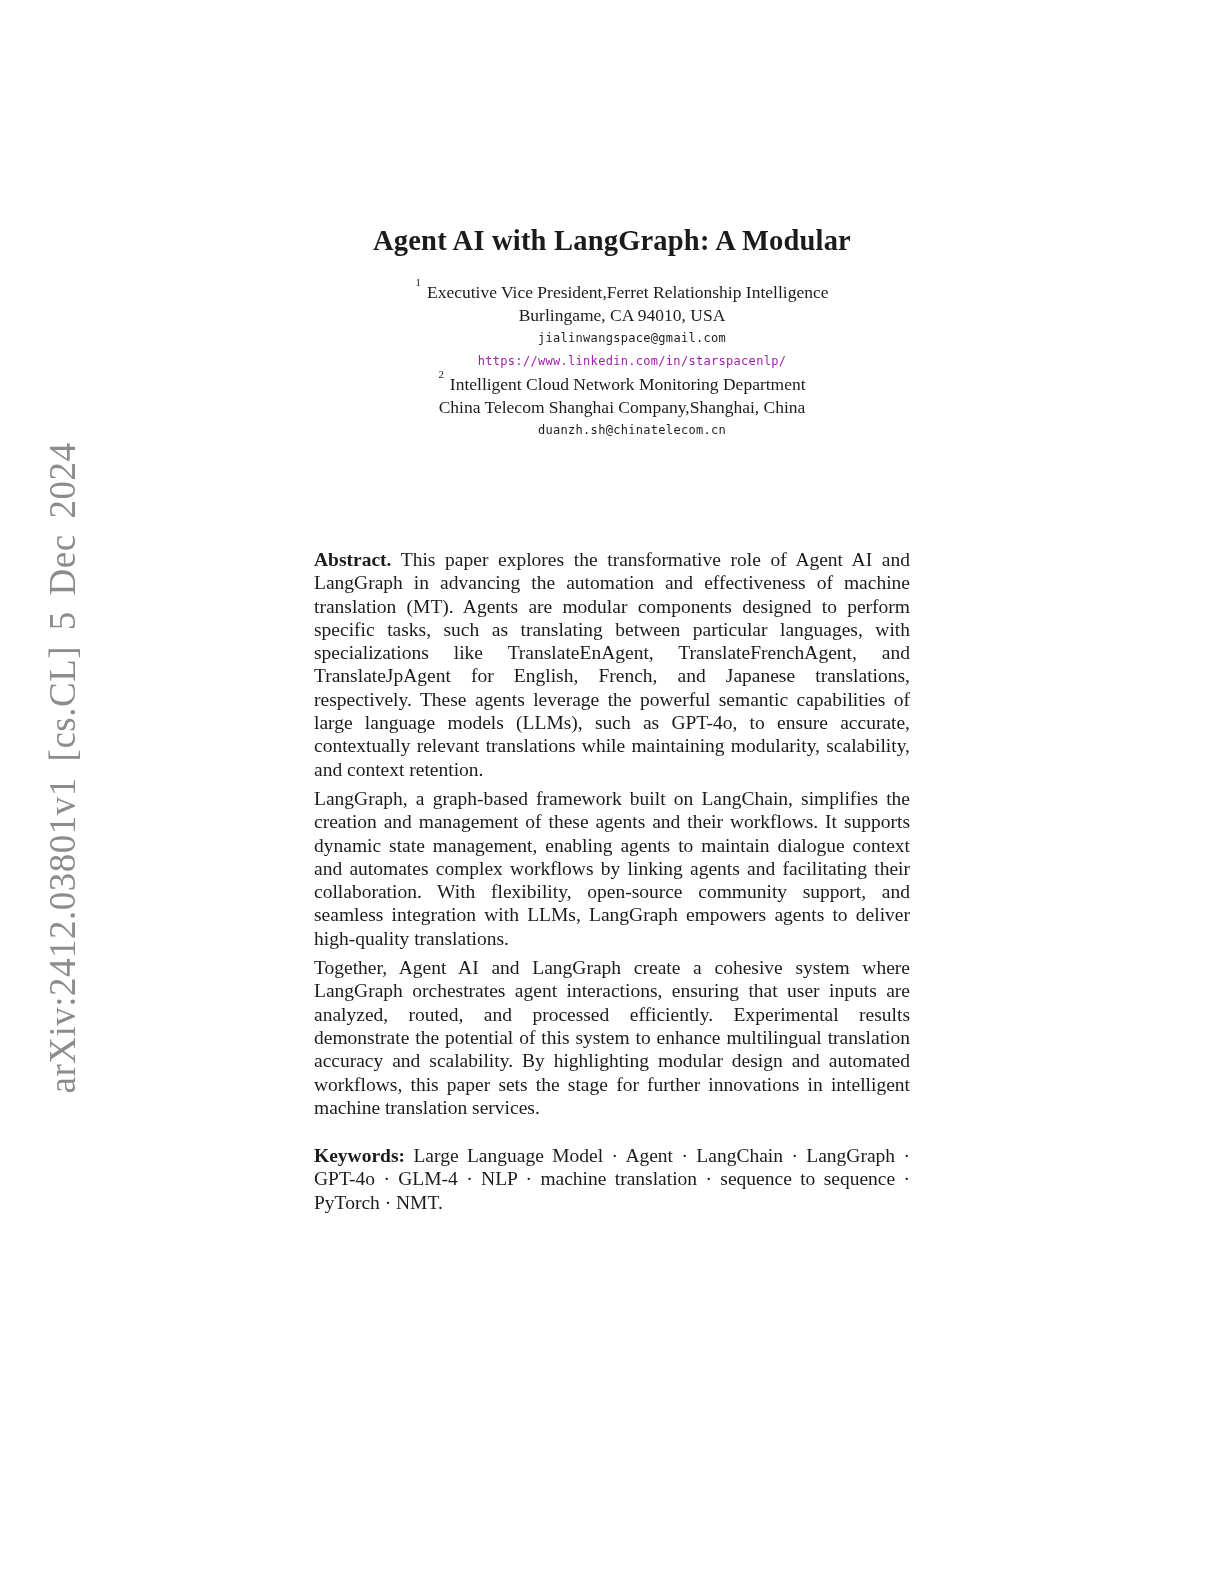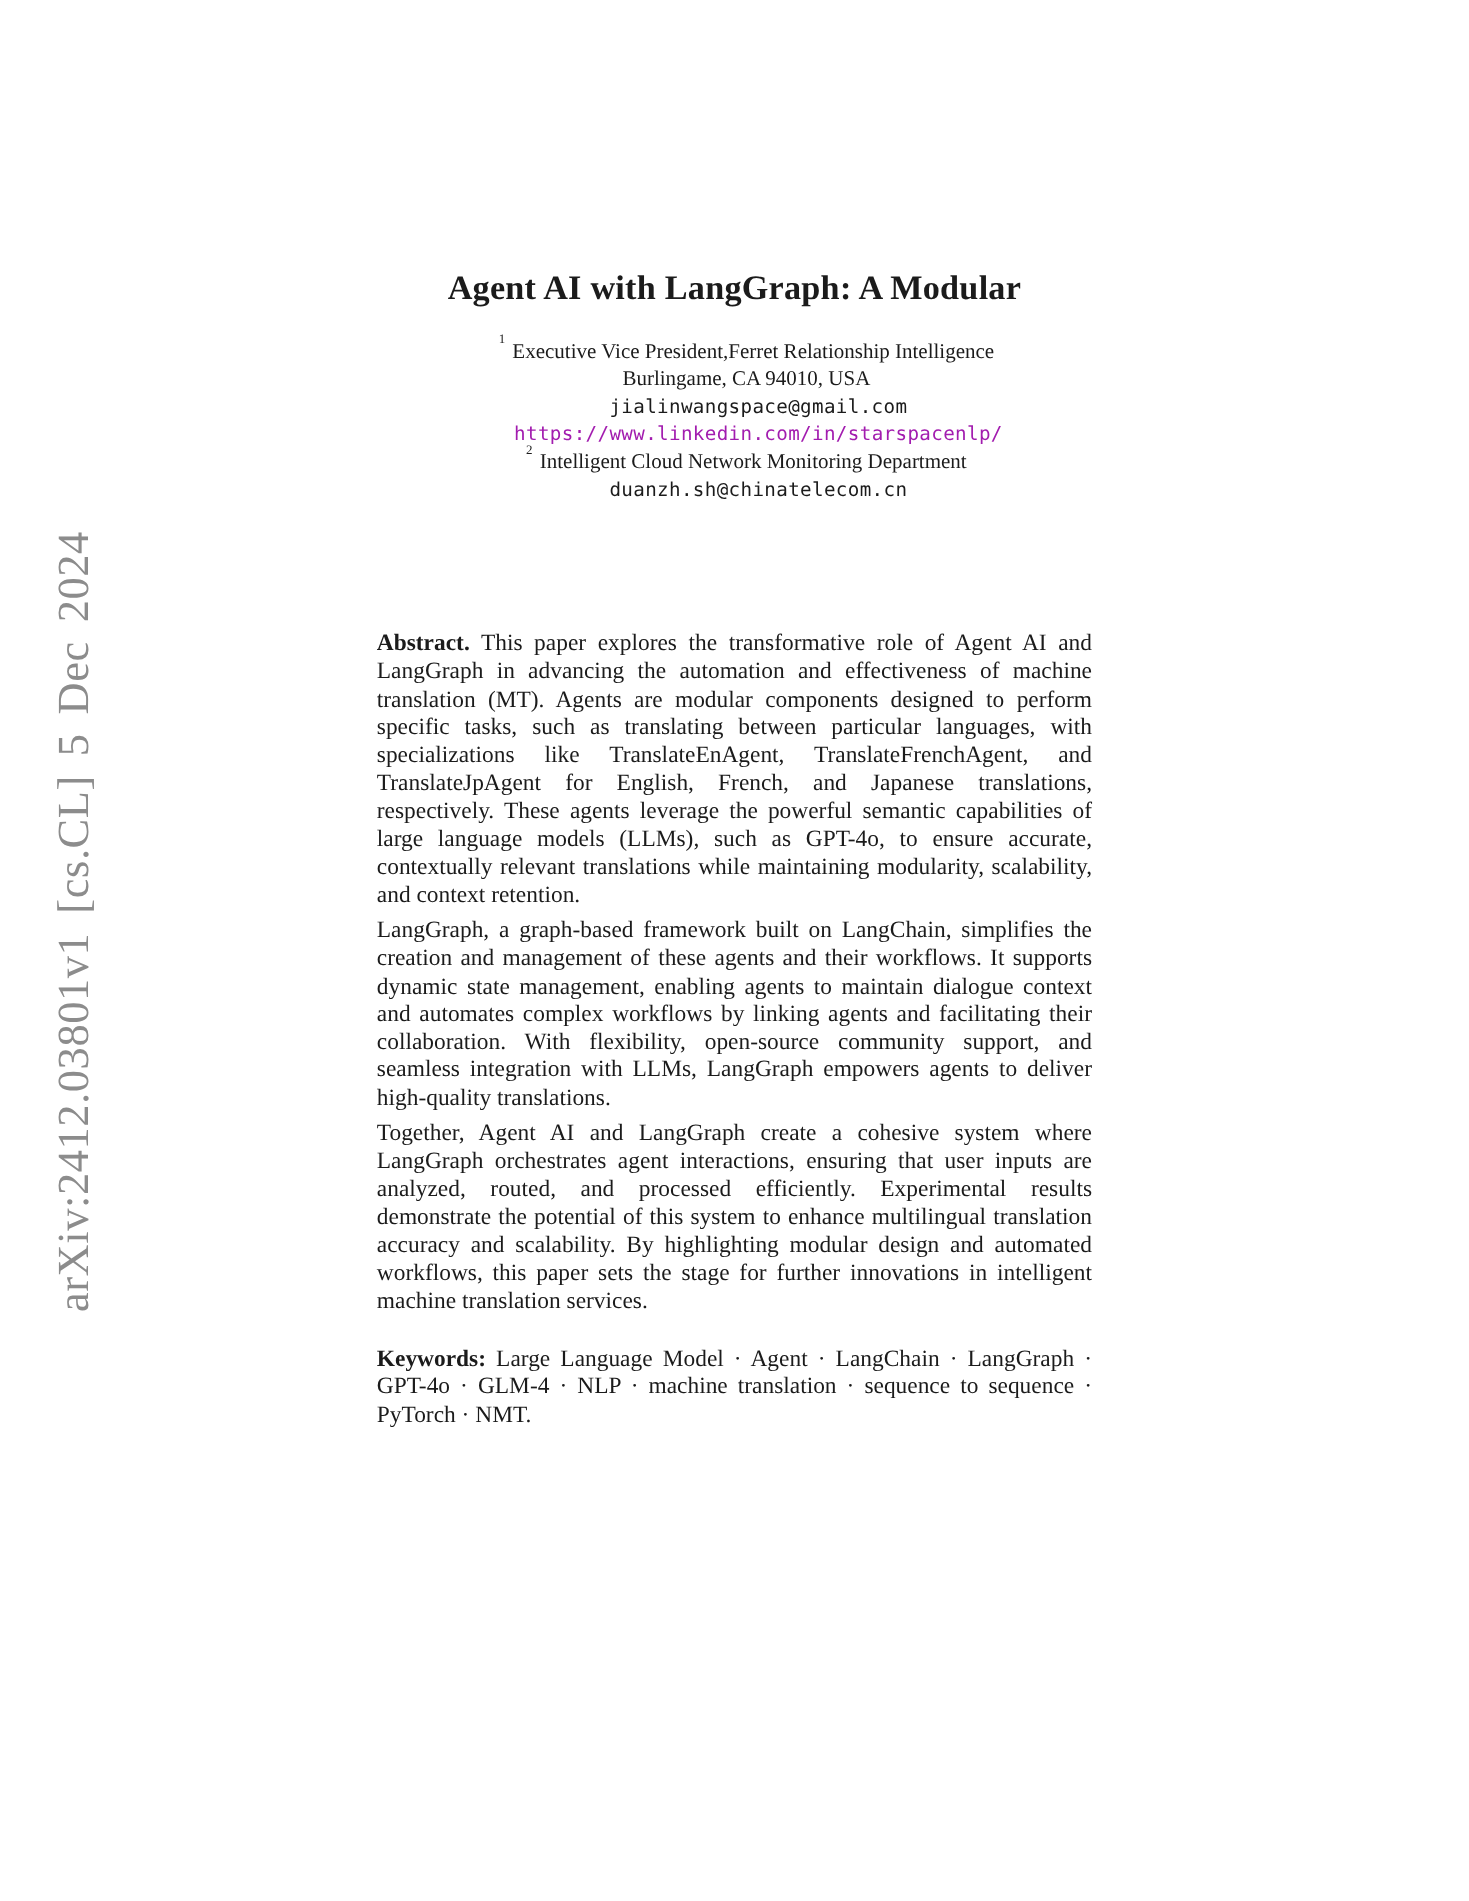--- a/index.html
+++ b/index.html
@@ -48,21 +48,21 @@
 
   .affils {
     margin-top: 22px;
     font-size: 17.5px;
     line-height: 23px;
     margin-left: 20px;
   }
   .affil-line { display: block; }
   .mono {
     font-family: "DejaVu Sans Mono", monospace;
-    font-size: 16px;
+    font-size: 12px;
     letter-spacing: 0.3px;
     padding-left: 20px;
   }
   a.mono-link { color: #a21caf; text-decoration: none; }
 
   sup.fnmark {
     font-size: 0.62em;
     position: relative;
     top: -0.5em;
     line-height: 0;
@@ -98,20 +98,21 @@
       <span class="tline">Agent AI with LangGraph: A Modular</span>
     </h1>
 
 
     <div class="affils">
       <div class="affil-line"><sup class="fnmark">1</sup><span>Executive Vice President,Ferret Relationship Intelligence</span></div>
       <div class="affil-line"><span>Burlingame, CA 94010, USA</span></div>
       <div class="affil-line mono"><span>jialinwangspace@gmail.com</span></div>
       <div class="affil-line mono"><a class="mono-link">https://www.linkedin.com/in/starspacenlp/</a></div>
       <div class="affil-line"><sup class="fnmark">2</sup><span>Intelligent Cloud Network Monitoring Department</span></div>
+      <div class="affil-line"><span>China Telecom Shanghai Company,Shanghai, China</span></div>
       <div class="affil-line mono"><span>duanzh.sh@chinatelecom.cn</span></div>
     </div>
 
     <section class="abstract">
       <p class="abs-par"><b class="abs-label">Abstract.</b> <span>This paper explores the transformative role of Agent AI and LangGraph in advancing the automation and effectiveness of machine translation (MT). Agents are modular components designed to perform specific tasks, such as translating between particular languages, with specializations like TranslateEnAgent, TranslateFrenchAgent, and TranslateJpAgent for English, French, and Japanese translations, respectively. These agents leverage the powerful semantic capabilities of large language models (LLMs), such as GPT-4o, to ensure accurate, contextually relevant translations while maintaining modularity, scalability, and context retention.</span></p>
       <p class="abs-par">LangGraph, a graph-based framework built on LangChain, simplifies the creation and management of these agents and their workflows. It supports dynamic state management, enabling agents to maintain dialogue context and automates complex workflows by linking agents and facilitating their collaboration. With flexibility, open-source community support, and seamless integration with LLMs, LangGraph empowers agents to deliver high-quality translations.</p>
       <p class="abs-par">Together, Agent AI and LangGraph create a cohesive system where LangGraph orchestrates agent interactions, ensuring that user inputs are analyzed, routed, and processed efficiently. Experimental results demonstrate the potential of this system to enhance multilingual translation accuracy and scalability. By highlighting modular design and automated workflows, this paper sets the stage for further innovations in intelligent machine translation services.</p>
       <p class="keywords"><b class="kw-label">Keywords:</b> <span>Large Language Model · Agent · LangChain · LangGraph · GPT-4o · GLM-4 · NLP · machine translation · sequence to sequence · PyTorch · NMT.</span></p>
     </section>
 

